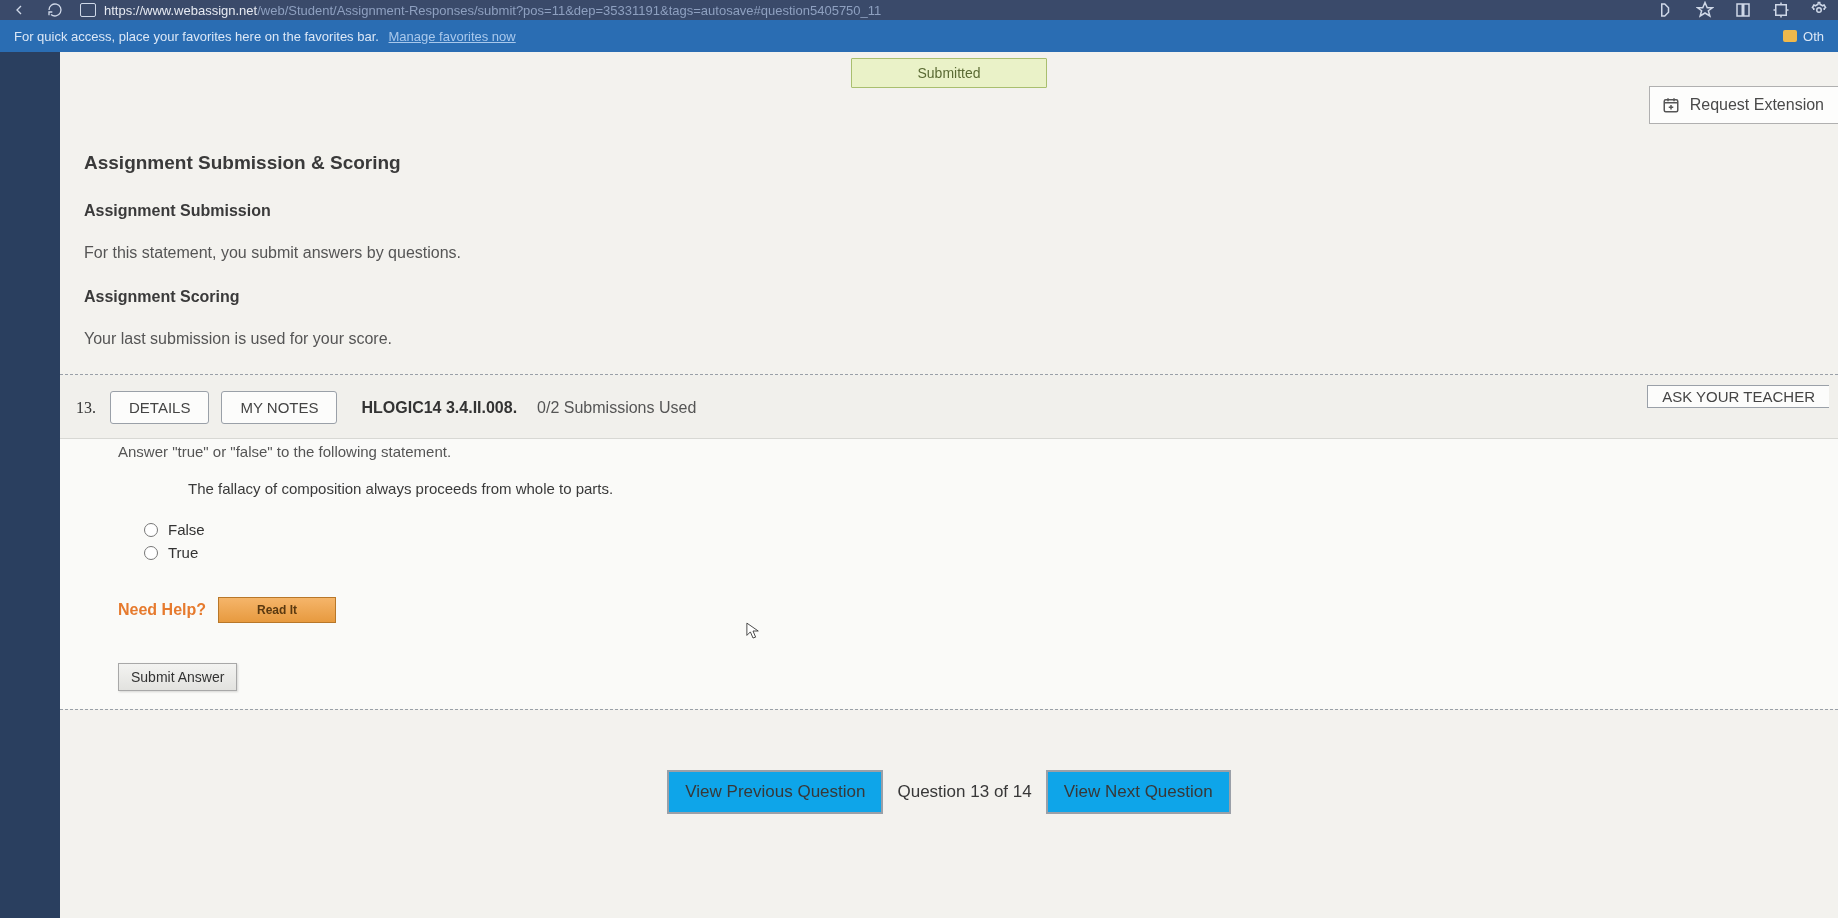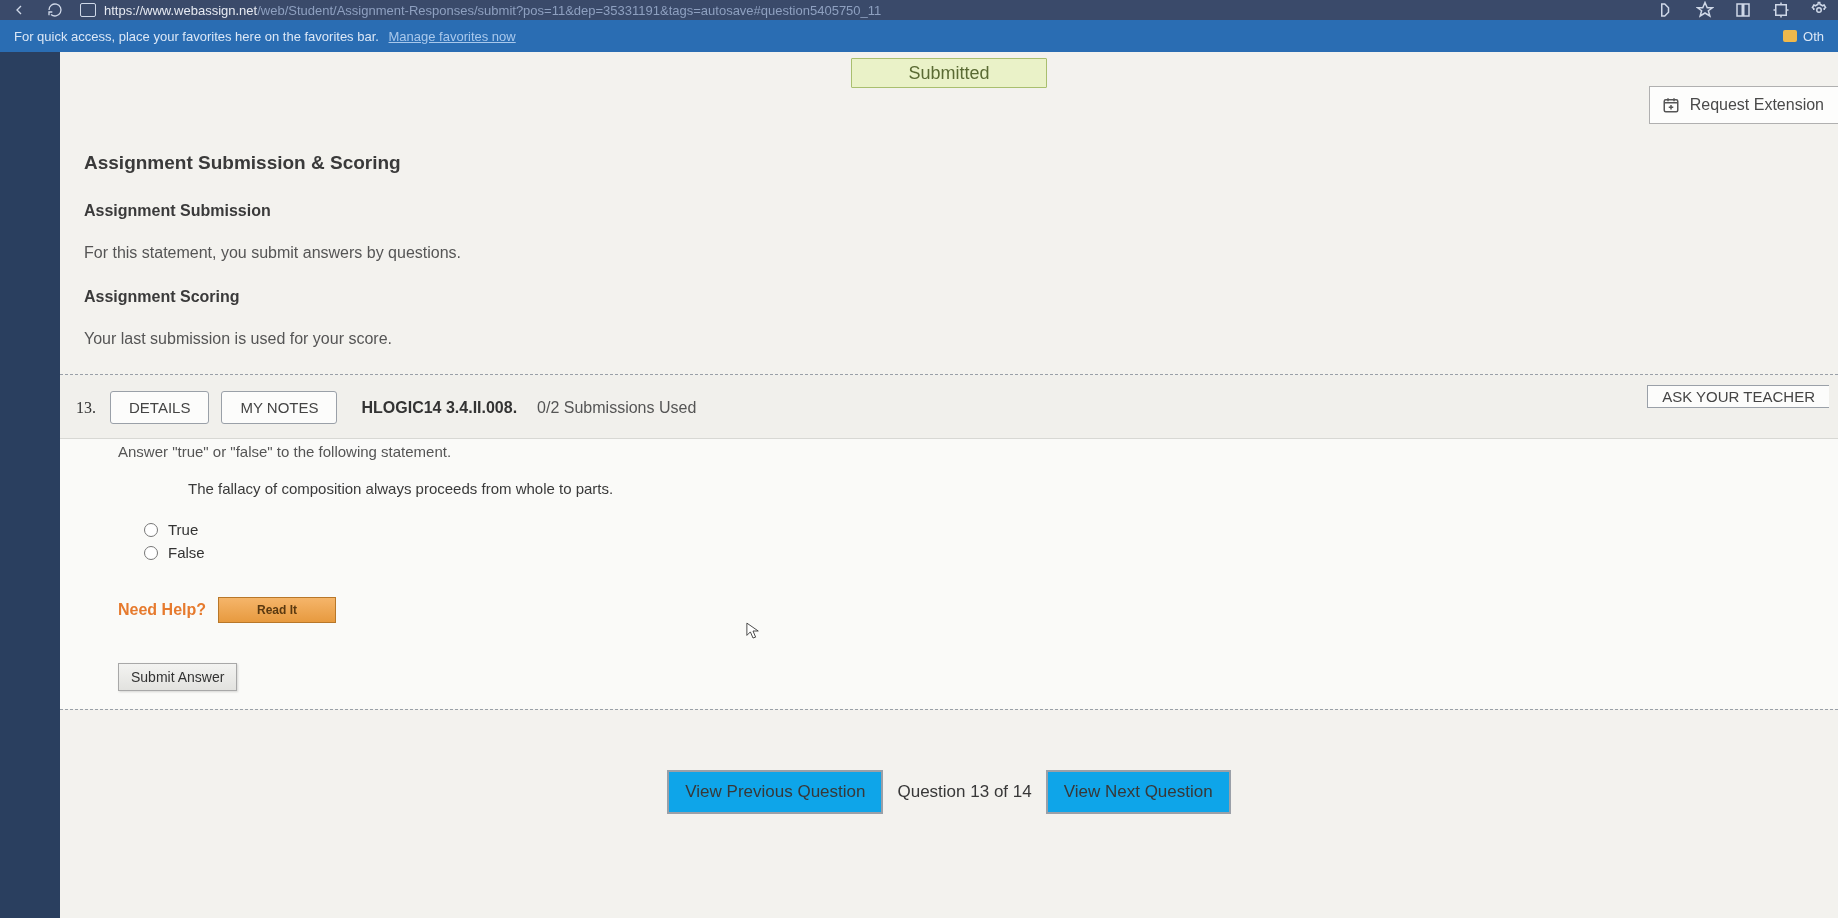--- a/index.html
+++ b/index.html
@@ -63,21 +63,21 @@
   .submitted-badge {
     position: absolute;
     top: 6px;
     left: 50%;
     transform: translateX(-50%);
     width: 196px;
     height: 30px;
     background: #eaf2c8;
     border: 1px solid #a9bf6f;
     color: #5a6a33;
-    font-size: 18px;
+    font-size: 14px;
     display: flex;
     align-items: center;
     justify-content: center;
     border-radius: 1px;
   }
 
   .request-ext {
     position: absolute;
     top: 34px;
     right: 0;
@@ -330,25 +330,25 @@
       <span class="q-subs">0/2 Submissions Used</span>
       <div class="ask-teacher">ASK YOUR TEACHER</div>
     </div>
 
     <div class="q-body">
       <div class="q-instr">Answer "true" or "false" to the following statement.</div>
       <div class="q-statement">The fallacy of composition always proceeds from whole to parts.</div>
 
       <label class="radio-row">
         <input type="radio" name="tf" style="">
-        <span>True</span>
+        <span>False</span>
       </label>
       <label class="radio-row">
         <input type="radio" name="tf" style="">
-        <span>False</span>
+        <span>True</span>
       </label>
 
       <div class="need-help">
         <span class="need-help-label">Need Help?</span>
         <button class="read-it">Read It</button>
       </div>
 
       <button class="submit-answer">Submit Answer</button>
     </div>
   </div>

